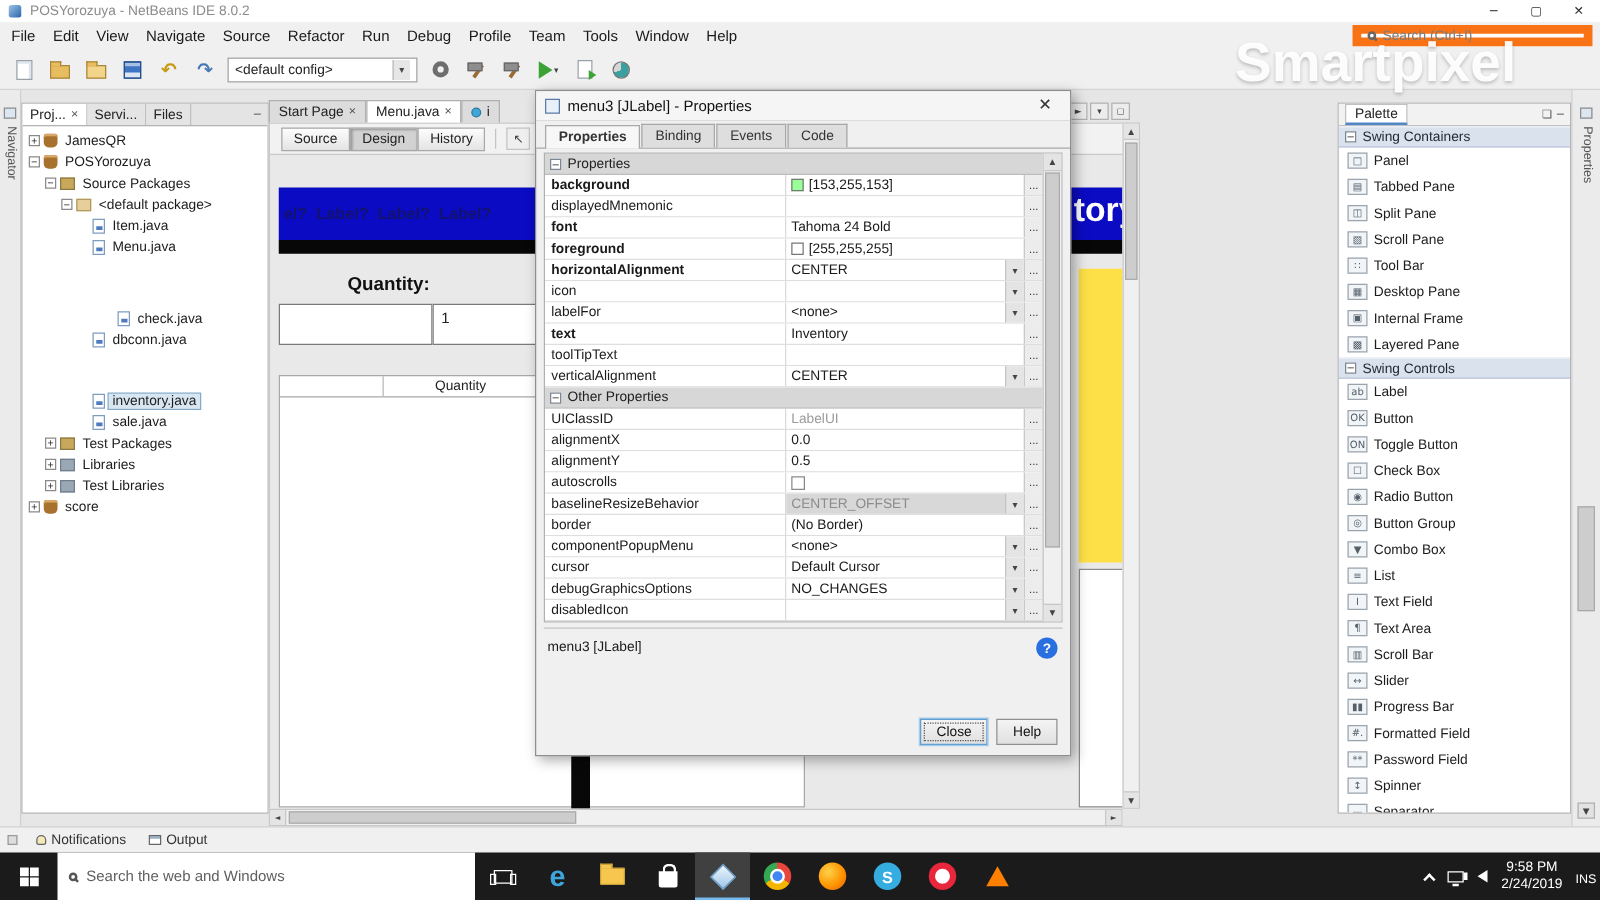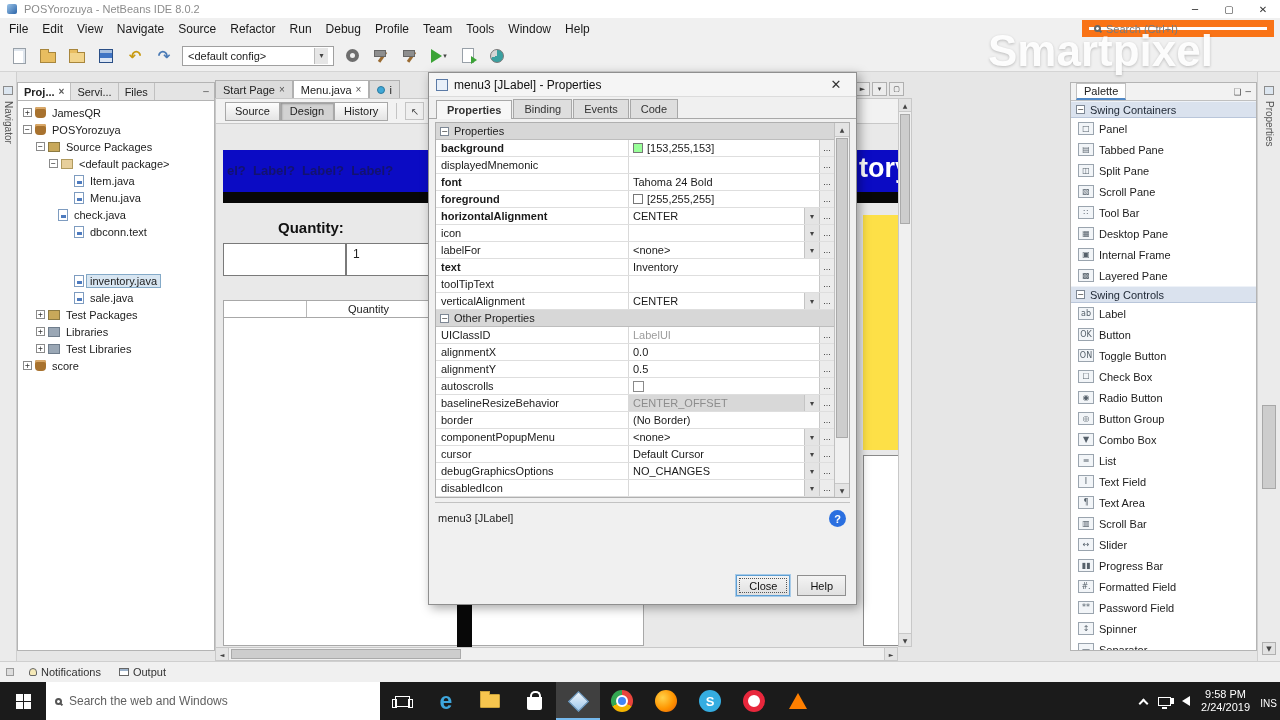--- a/index.html
+++ b/index.html
@@ -51,21 +51,21 @@
 .rail-text{writing-mode:vertical-rl;font-size:10px;color:#555;margin-left:3px;}
 .right-rail{position:absolute;right:0;top:0;width:23px;height:100%;background:#ebebeb;border-left:1px solid #cfcfcf;}
 .right-rail .rail-text{margin-left:6px;}
 .rail-thumb{position:absolute;left:4px;top:333px;width:14px;height:84px;background:#cdcdcd;border:1px solid #a8a8a8;}
 .rail-down{position:absolute;left:4px;bottom:6px;width:14px;height:13px;background:#e2e2e2;border:1px solid #b0b0b0;font-size:7px;color:#444;display:flex;align-items:center;justify-content:center;font-family:"DejaVu Sans",sans-serif;}
 
 
 .projects{position:absolute;left:17px;top:10px;width:198px;height:569px;background:#fff;border:1px solid #b4b4b4;overflow:hidden;}
 .ptabs{height:18px;background:#e4e4e4;border-bottom:1px solid #b4b4b4;display:flex;align-items:stretch;}
 .ptab{padding:2px 6px;border-right:1px solid #c0c0c0;background:#e4e4e4;display:flex;gap:4px;align-items:center;font-size:11px;}
-.ptab.active{background:#fff;font-weight:bold;}
+.ptab.active{background:#fff;}
 .ptab-x{color:#555;font-size:10px;}
 .pmin{margin-left:auto;width:16px;display:flex;align-items:center;justify-content:center;color:#555;font-size:9px;font-family:"DejaVu Sans",sans-serif;}
 .ptree{padding-top:3px;}
 .tree-row{height:17px;display:flex;align-items:center;gap:3px;white-space:nowrap;}
 .toggle{width:9px;height:9px;border:1px solid #8a8a8a;background:#fff;font:8px/7px "DejaVu Sans Mono",monospace;text-align:center;color:#333;flex:0 0 auto;}
 .toggle.hid{visibility:hidden;}
 .tico{flex:0 0 auto;display:inline-block;}
 .ti-project{width:11px;height:11px;background:#a8722e;border-radius:2px 2px 4px 4px;box-shadow:inset 0 2px 0 #d9a868;}
 .ti-package-root{width:12px;height:10px;background:#c8a85a;border:1px solid #8d7a42;}
 .ti-package{width:12px;height:10px;background:#e7cf9b;border:1px solid #b09a5e;}
@@ -333,29 +333,29 @@
           <div class="tree-row" style="padding-left: 44px;">
             <span class="toggle hid"></span>
             <span class="tico ti-java"></span>
             <span class="tlabel">Item.java</span>
           </div>
           <div class="tree-row" style="padding-left: 44px;">
             <span class="toggle hid"></span>
             <span class="tico ti-java"></span>
             <span class="tlabel">Menu.java</span>
           </div>
-          <div class="tree-row" style="padding-left: 28px;">
+          <div class="tree-row" style="padding-left: 64px; margin-top: 40px;">
             <span class="toggle hid"></span>
             <span class="tico ti-java"></span>
             <span class="tlabel">check.java</span>
           </div>
           <div class="tree-row" style="padding-left: 44px;">
             <span class="toggle hid"></span>
             <span class="tico ti-java"></span>
-            <span class="tlabel">dbconn.text</span>
+            <span class="tlabel">dbconn.java</span>
           </div>
           <div class="tree-row" style="padding-left: 44px; margin-top: 32px;">
             <span class="toggle hid"></span>
             <span class="tico ti-java"></span>
             <span class="tlabel selected">inventory.java</span>
           </div>
           <div class="tree-row" style="padding-left: 44px;">
             <span class="toggle hid"></span>
             <span class="tico ti-java"></span>
             <span class="tlabel">sale.java</span>

